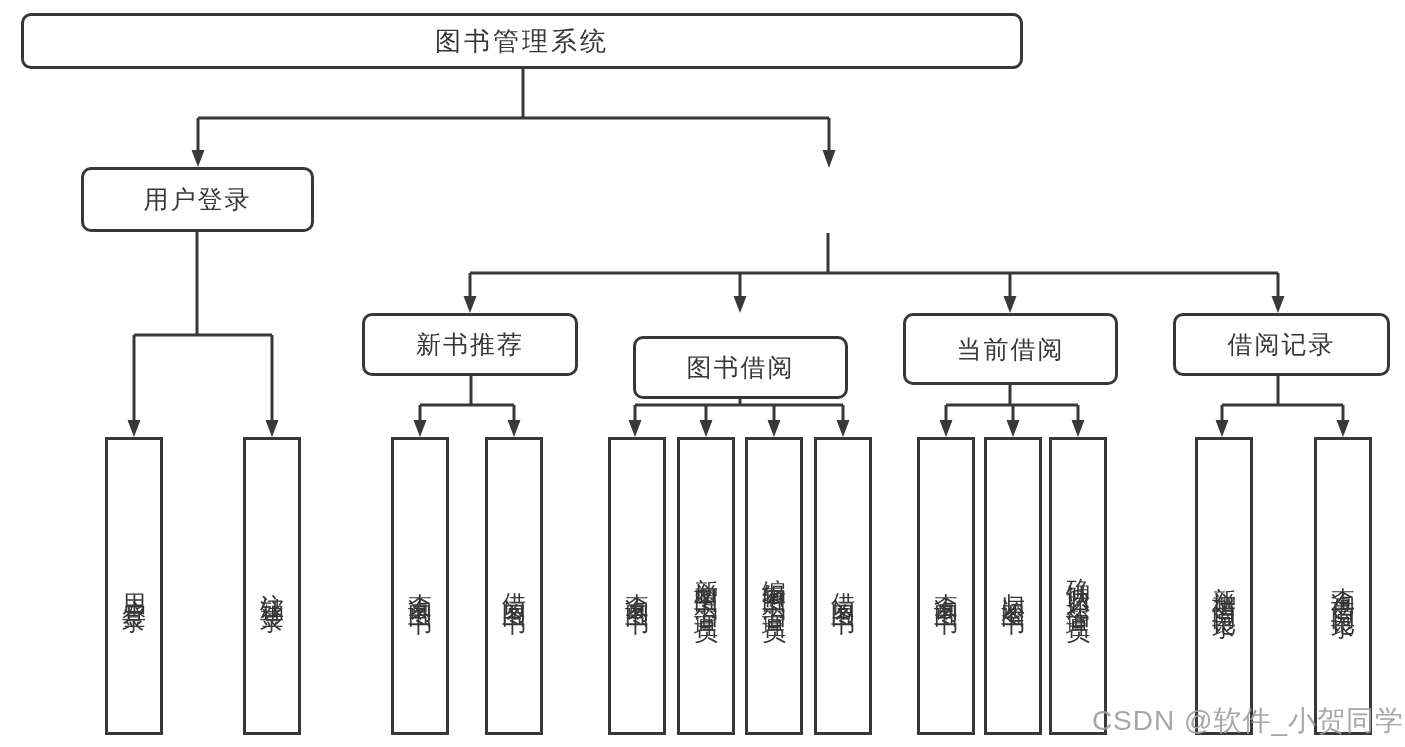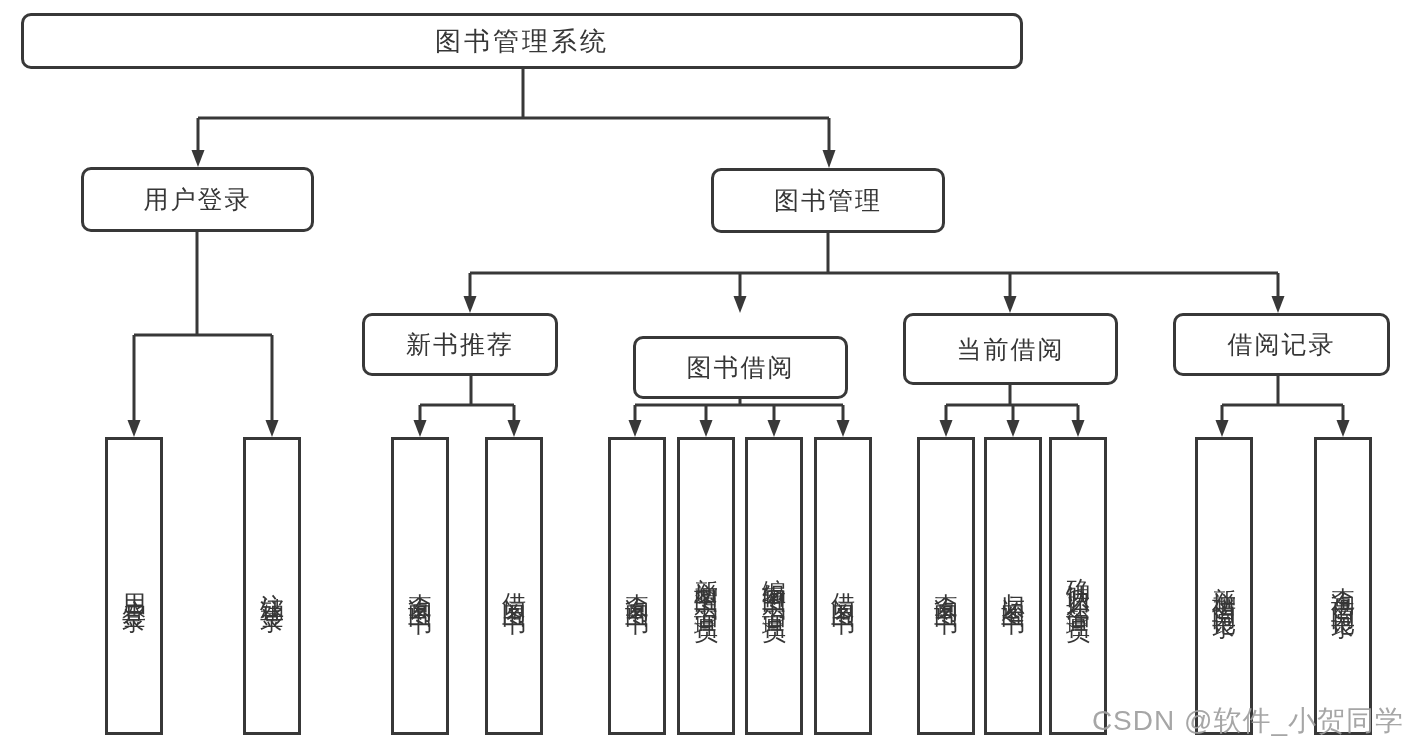--- a/index.html
+++ b/index.html
@@ -92,25 +92,22 @@
     <polygon class="arrow" points="1336.5,420 1349.5,420 1343,437"></polygon>
   </svg>
 
   <div class="node h-node root-node" style="left:21px; top:13px; width:1002px; height:56px;">
     <span>图书管理系统</span>
   </div>
 
   <div class="node h-node" style="left:81px; top:167px; width:233px; height:65px;">
     <span>用户登录</span>
   </div>
-  <div class="node h-node" style="left:711px; top:168px; width:234px; height:65px;">
-    <span>图书管理</span>
-  </div>
 
-  <div class="node h-node" style="left:362px; top:313px; width:196px; height:63px;">
+  <div class="node h-node" style="left:362px; top:313px; width:216px; height:63px;">
     <span>新书推荐</span>
   </div>
   <div class="node h-node" style="left:633px; top:313px; width:215px; height:63px;margin-top:23px;">
     <span>图书借阅</span>
   </div>
   <div class="node h-node" style="left:903px; top:313px; width:215px; height:72px;">
     <span>当前借阅</span>
   </div>
   <div class="node h-node" style="left:1173px; top:313px; width:217px; height:63px;">
     <span>借阅记录</span>

